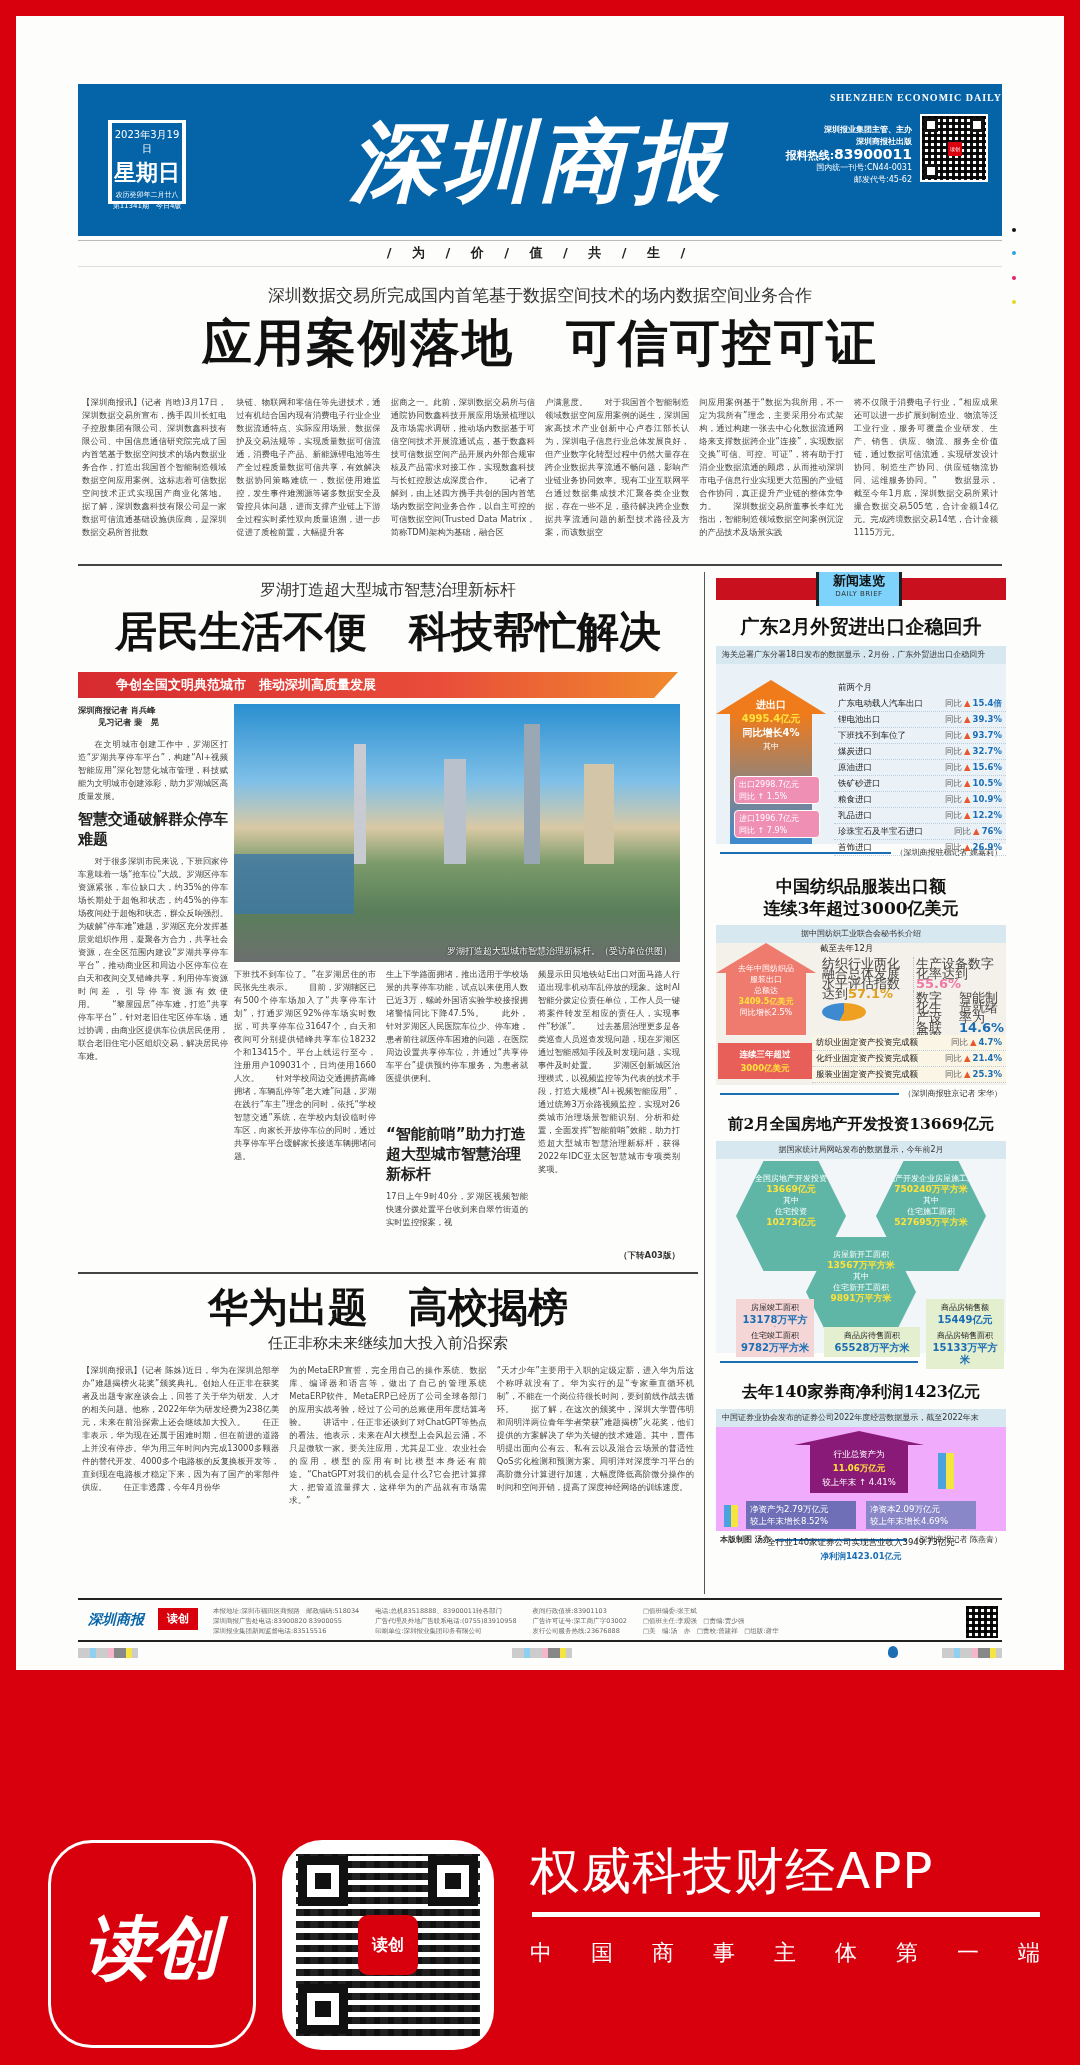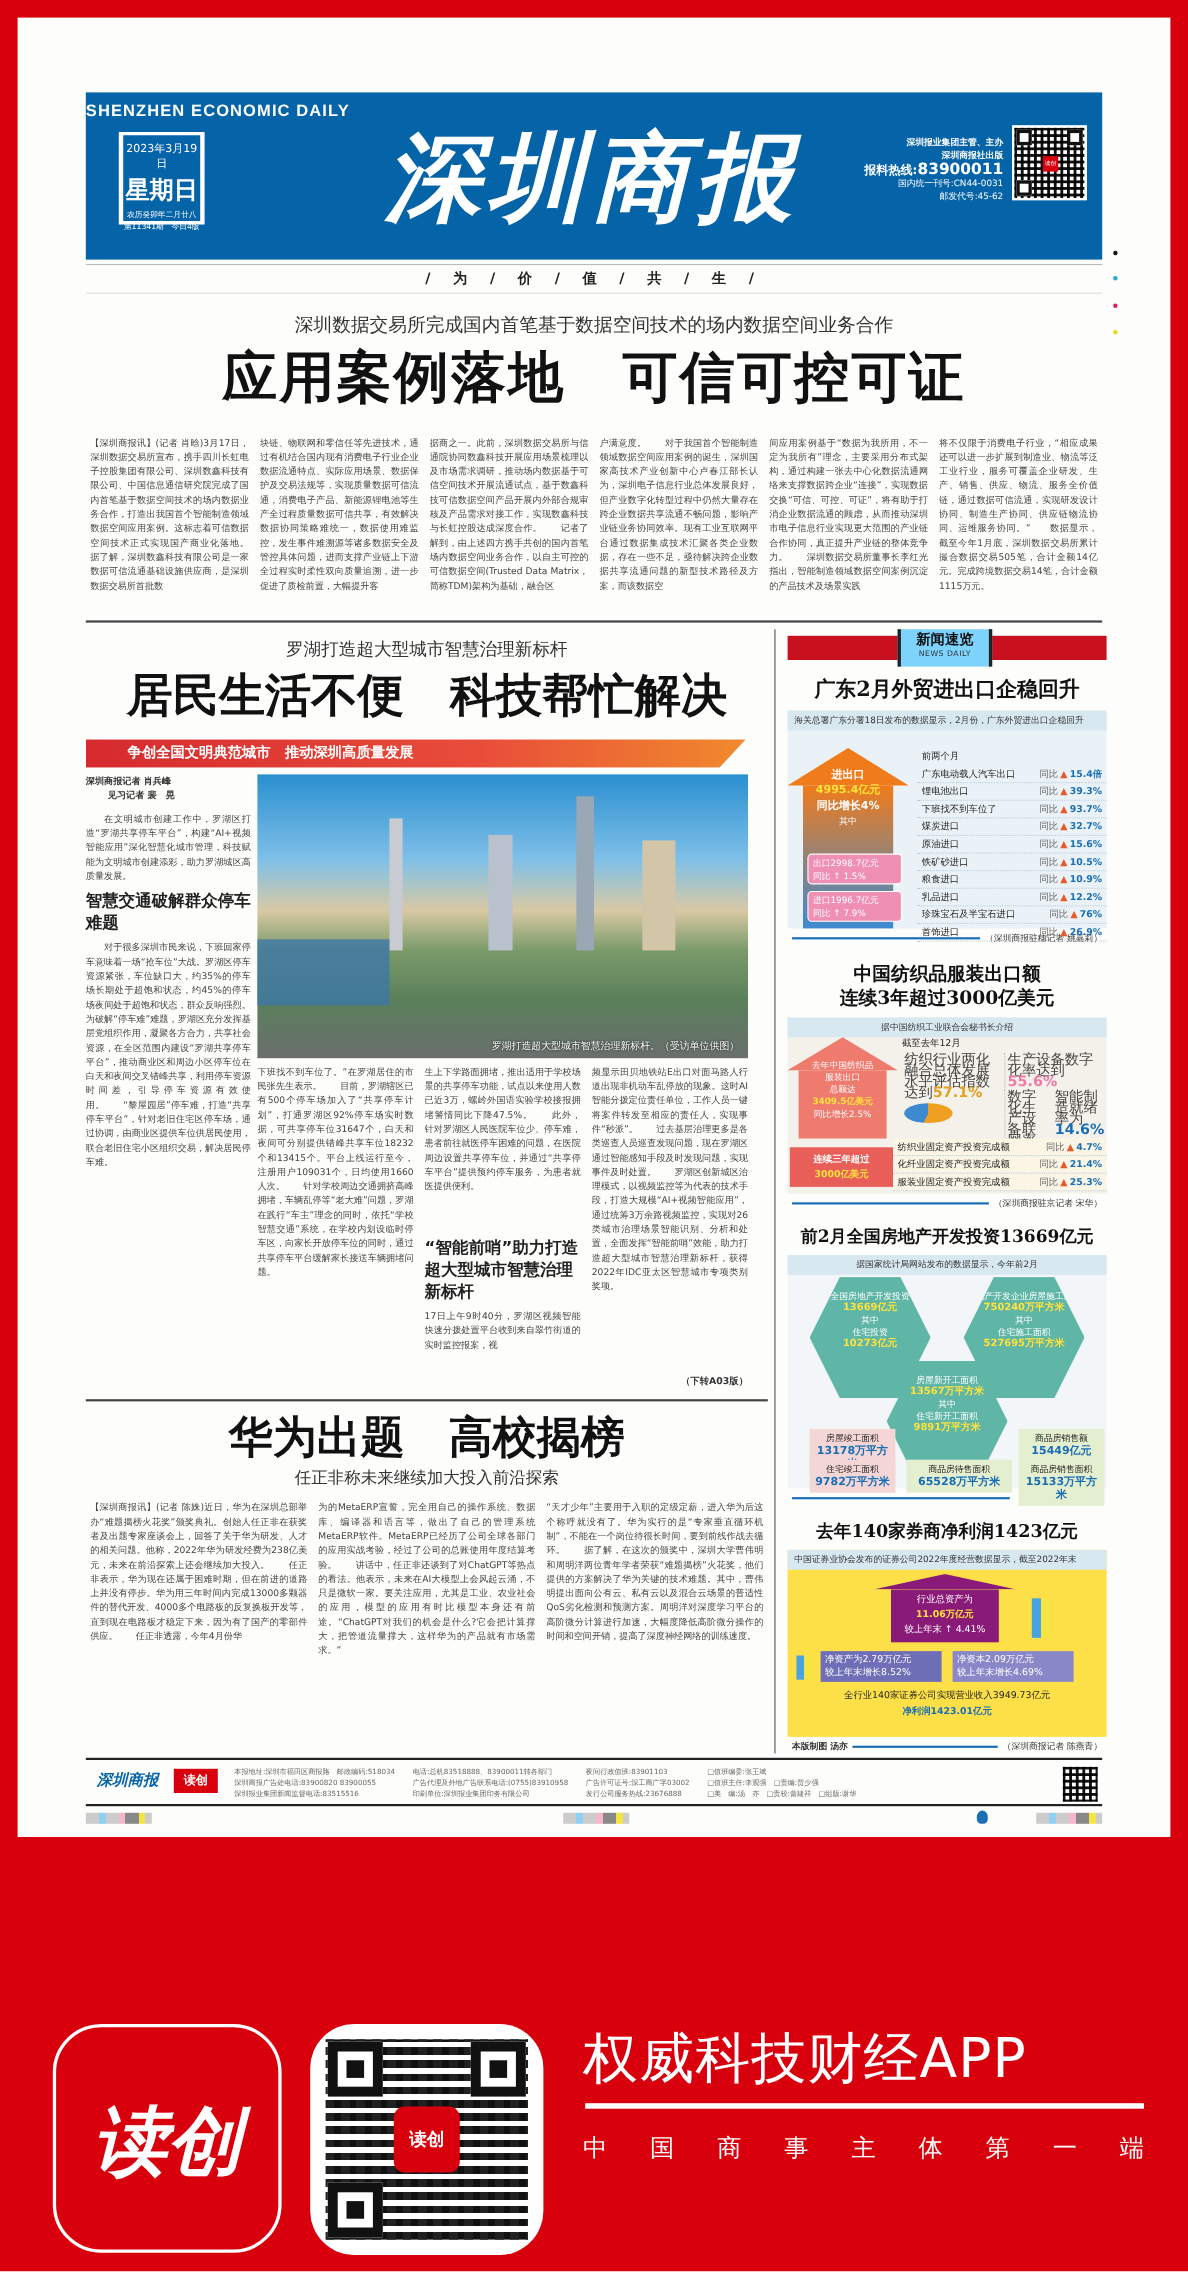--- a/index.html
+++ b/index.html
@@ -3,21 +3,21 @@
 <meta charset="utf-8">
 <style>
 *{box-sizing:border-box;margin:0;padding:0}
 html,body{width:1080px;height:2065px;background:#fff;overflow:hidden}
 body{font-family:"DejaVu Sans","Liberation Sans",sans-serif;color:#222;position:relative}
 .frame{position:absolute;left:0;top:0;width:1080px;height:1670px;background:#d9000d}
 .paper{position:absolute;left:16px;top:16px;width:1048px;height:1654px;background:#fdfdfb}
 .abs{position:absolute}
 
 .mast{left:78px;top:84px;width:924px;height:152px;background:#0563a8;color:#fff}
-.mast .en{position:absolute;left:0;right:0;top:8px;text-align:left;font-family:Liberation Sans, sans-serif;font-weight:bold;font-size:15px;letter-spacing:1px}
+.mast .en{position:absolute;left:0;right:0;top:8px;text-align:right;font-family:Liberation Serif, serif;font-weight:bold;font-size:10px;letter-spacing:1px}
 .datebox{position:absolute;left:30px;top:36px;width:78px;height:84px;border:3px solid #fff;border-left-width:4px;border-right-width:4px;text-align:center}
 .datebox .d1{font-size:10px;margin-top:5px}
 .datebox .d2{font-size:22px;font-weight:bold;margin:2px 0}
 .datebox .d3,.datebox .d4{font-size:7px;line-height:11px}
 .logo{position:absolute;left:270px;top:22px;width:380px;height:110px;font-family:"DejaVu Serif",serif;font-size:88px;font-weight:bold;font-style:italic;letter-spacing:6px;line-height:110px;text-align:center;color:#fff}
 .mastinfo{position:absolute;right:90px;top:40px;text-align:right;font-size:8px;line-height:12px}
 .mastinfo .hot{font-size:11px;font-weight:bold}
 .mastinfo .hot b{font-size:14px}
 .qr{position:absolute;background:#fff;border:2px solid #fff;
   background-image:linear-gradient(90deg,#111 50%,transparent 50%),linear-gradient(#111 50%,transparent 50%);
@@ -154,21 +154,21 @@
 <div class="abs" style="left:82px;top:1364px;width:612px;height:226px;display:flex;gap:10px">
   <div class="col" style="flex:1">【深圳商报讯】(记者 陈姝)近日，华为在深圳总部举办“难题揭榜火花奖”颁奖典礼。创始人任正非在获奖者及出题专家座谈会上，回答了关于华为研发、人才的相关问题。他称，2022年华为研发经费为238亿美元，未来在前沿探索上还会继续加大投入。　　任正非表示，华为现在还属于困难时期，但在前进的道路上并没有停步。华为用三年时间内完成13000多颗器件的替代开发、4000多个电路板的反复换板开发等，直到现在电路板才稳定下来，因为有了国产的零部件供应。　　任正非透露，今年4月份华</div>
   <div class="col" style="flex:1">为的MetaERP宣誓，完全用自己的操作系统、数据库、编译器和语言等，做出了自己的管理系统MetaERP软件。MetaERP已经历了公司全球各部门的应用实战考验，经过了公司的总账使用年度结算考验。　　讲话中，任正非还谈到了对ChatGPT等热点的看法。他表示，未来在AI大模型上会风起云涌，不只是微软一家。要关注应用，尤其是工业、农业社会的应用，模型的应用有时比模型本身还有前途。“ChatGPT对我们的机会是什么?它会把计算撑大，把管道流量撑大，这样华为的产品就有市场需求。”</div>
   <div class="col" style="flex:1">“天才少年”主要用于入职的定级定薪，进入华为后这个称呼就没有了。华为实行的是“专家垂直循环机制”，不能在一个岗位待很长时间，要到前线作战去循环。　　据了解，在这次的颁奖中，深圳大学曹伟明和周明洋两位青年学者荣获“难题揭榜”火花奖，他们提供的方案解决了华为关键的技术难题。其中，曹伟明提出面向公有云、私有云以及混合云场景的普适性QoS劣化检测和预测方案。周明洋对深度学习平台的高阶微分计算进行加速，大幅度降低高阶微分操作的时间和空间开销，提高了深度神经网络的训练速度。</div>
 </div>
 
 <div class="abs side">
   <div class="brief">
     <div class="lbl">
       <div class="zh">新闻速览</div>
-      <div class="en">NEWS DAILY</div>
+      <div class="en">DAILY BRIEF</div>
     </div>
   </div>
 
   <div class="sh" style="font-size:19px;margin:14px 0 6px">广东2月外贸进出口企稳回升</div>
   <div class="panel" style="height:198px">
     <div class="intro">海关总署广东分署18日发布的数据显示，2月份，广东外贸进出口企稳回升</div>
     <div style="position:absolute;left:0;top:34px;width:110px;height:164px">
       <div class="arrow-up" style="top:0;border-bottom:34px solid #f07b1b"></div>
       <div style="position:absolute;left:14px;top:34px;width:82px;height:130px;background:linear-gradient(#f07b1b,#3d8ad0)"></div>
       <div style="position:absolute;left:0;top:18px;width:110px;text-align:center;color:#fff;font-size:10px;font-weight:bold;line-height:14px">
@@ -319,21 +319,21 @@
         <div class="tile green" style="left: 210px; top: 158px; width: 78px;"><span>商品房销售额</span><b>15449亿元</b></div>
         <div class="tile green" style="left: 210px; top: 186px; width: 78px;"><span>商品房销售面积</span><b>15133万平方米</b></div>
       </div>
   </div>
   <div class="src">
       <span class="ln"></span>
       <span>（据国家统计局网站）</span>
     </div>
 
   <div class="sh" style="font-size:16px;margin:12px 0 6px">去年140家券商净利润1423亿元</div>
-  <div class="panel" style="height:170px;background:#fde047">
+  <div class="panel" style="height:122px;background:#f0abfc">
     <div class="intro">中国证券业协会发布的证券公司2022年度经营数据显示，截至2022年末</div>
     <div style="position:absolute;left:78px;top:22px;width:130px;height:14px;background:#8a1a78;clip-path:polygon(50% 0,100% 100%,0 100%)"></div>
     <div style="position:absolute;left:94px;top:36px;width:98px;height:48px;background:#8a1a78;color:#fff;font-size:8.5px;text-align:center;line-height:14px;padding-top:2px">
       <div>行业总资产为</div>
       <div style="color:#ffe23a;font-weight:bold">11.06万亿元</div>
       <div>较上年末 ↑ 4.41%</div>
     </div>
     <div style="position:absolute;left:222px;top:44px;width:16px;height:36px;background:linear-gradient(90deg,#4aa3e0 50%,#f5e542 50%)"></div>
     <div style="position:absolute;left:30px;top:92px;width:110px;height:28px;background:#6f6fb8;color:#fff;font-size:8.5px;padding:2px 4px;line-height:12px">
       <div>净资产为2.79万亿元</div>

